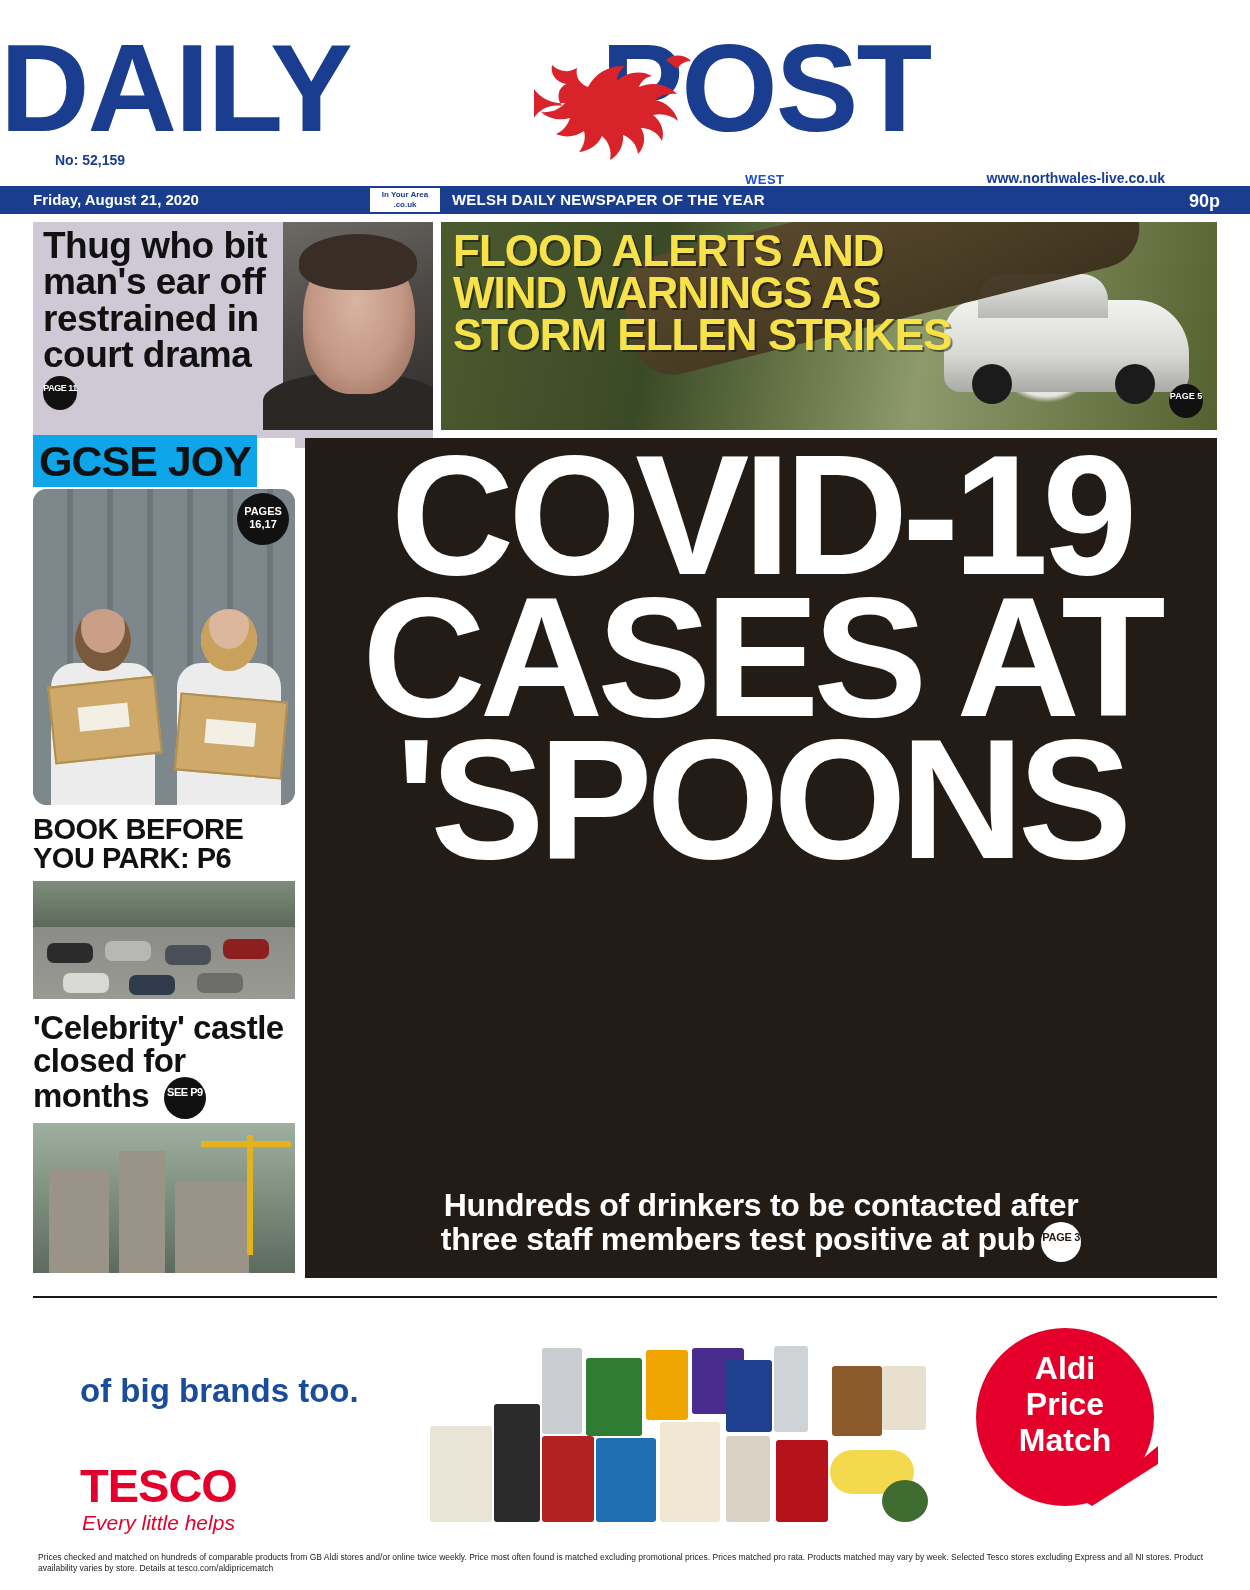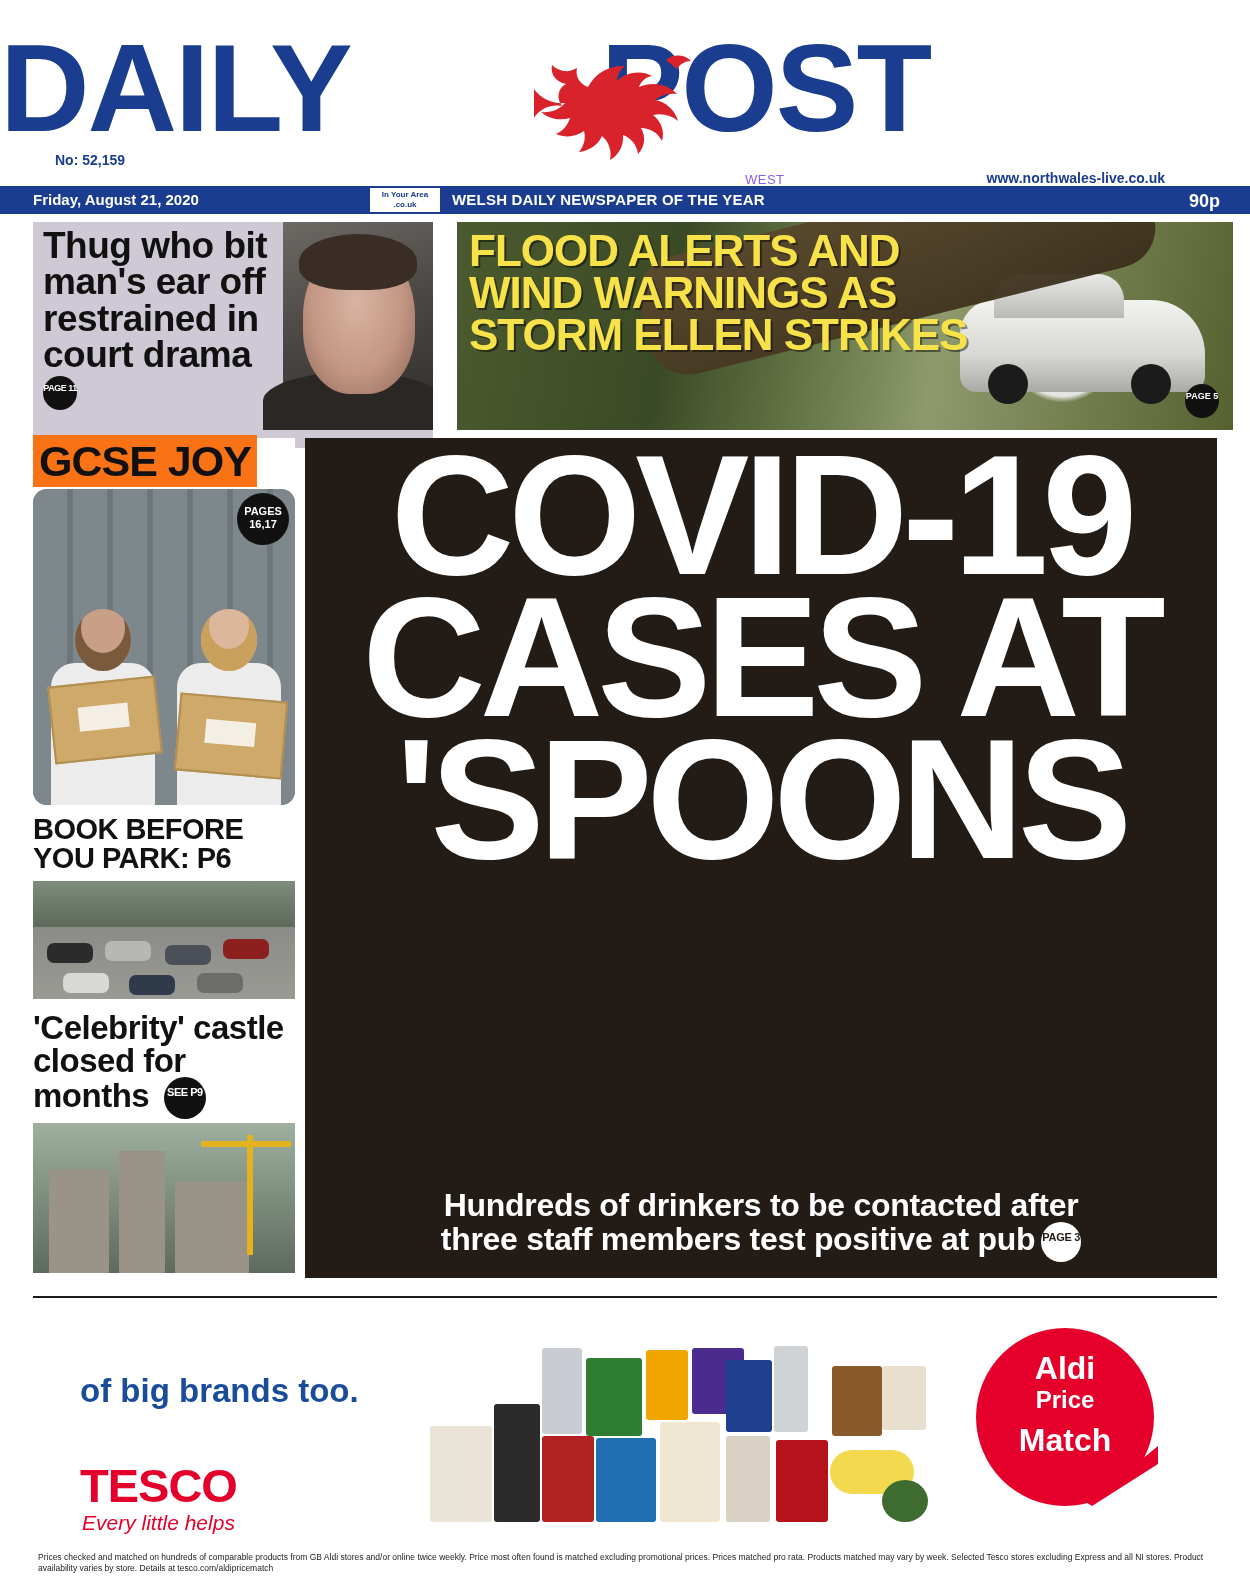--- a/index.html
+++ b/index.html
@@ -15,21 +15,21 @@
   }
   .masthead-title .word{display:inline-block;}
   .masthead-title .gap{display:inline-block;width:250px;}
   .dragon{
     position:absolute;top:22px;left:516px;width:230px;height:145px;
   }
   .issue-no{
     position:absolute;left:55px;top:152px;font-size:14px;font-weight:bold;color:#1a3d8f;
   }
   .west-label{
-    position:absolute;left:745px;top:172px;font-size:13px;font-weight:normal;color:#8b5cf6;letter-spacing:0.5px;
+    position:absolute;left:745px;top:172px;font-size:13px;font-weight:bold;color:#1d4ed8;letter-spacing:0.5px;
   }
   .website{
     position:absolute;right:85px;top:170px;font-size:14px;font-weight:bold;color:#1a3d8f;
   }
 
   
   .bluebar{
     position:absolute;top:186px;left:0;width:1250px;height:28px;background:#1a3d8f;color:#fff;
   }
   .bluebar .date{position:absolute;left:33px;top:5px;font-size:15px;font-weight:bold;}
@@ -67,21 +67,21 @@
     position:absolute;left:10px;top:6px;width:250px;font-weight:bold;font-size:37px;line-height:0.98;
     color:#111;letter-spacing:-0.5px;
   }
   .page-badge{
     display:inline-block;width:34px;height:34px;border-radius:50%;background:#111;color:#fff;
     font-size:9px;font-weight:bold;line-height:10px;text-align:center;padding-top:7px;box-sizing:border-box;
     vertical-align:middle;
   }
 
   .storm-panel{
-    position:absolute;left:424px;top:0;width:776px;height:208px;overflow:hidden;background:#25301f;
+    position:absolute;left:408px;top:0;width:776px;height:208px;overflow:hidden;background:#25301f;
   }
   .storm-img{
     position:absolute;inset:0;
     background:
       radial-gradient(circle at 78% 60%, rgba(235,235,232,0.95) 0 8%, rgba(235,235,232,0) 9%),
       linear-gradient(100deg,#4b5a2e 0%,#3b4a26 28%,#6a7a4a 48%,#8e9a6c 62%,#55612f 100%);
   }
   .storm-car{
     position:absolute;right:28px;top:78px;width:245px;height:92px;border-radius:34px 54px 16px 16px;
     background:linear-gradient(180deg,#f2f2ef 0%,#d7d8d3 60%,#a9aaa5 100%);
@@ -105,21 +105,21 @@
   .storm-badge{position:absolute;right:14px;bottom:12px;}
 
   
   .mainrow{position:relative;margin-top:8px;height:840px;}
   .leftcol{position:absolute;left:0;top:0;width:262px;}
 
   .gcse-head{
     background:#fff;color:#111;font-weight:bold;font-size:43px;line-height:1;padding:2px 0 6px 0;
     letter-spacing:-1px;
   }
-  .gcse-head .hl{background:#f97316;padding:2px 6px;}
+  .gcse-head .hl{background:#0ea5e9;padding:2px 6px;}
   .gcse-photo{
     position:relative;width:262px;height:316px;overflow:hidden;
     background:linear-gradient(170deg,#9aa6ab 0%,#7e8b91 40%,#6a7479 100%);
     border-radius:14px;
   }
   .gcse-bldg{position:absolute;inset:0;background:repeating-linear-gradient(90deg,#7d878c 0 34px,#6c767b 34px 40px);}
   .gcse-person{position:absolute;bottom:0;width:120px;height:200px;}
   .gcse-person .head{position:absolute;left:32px;top:4px;width:56px;height:62px;border-radius:50%;}
   .gcse-person .body{position:absolute;left:8px;top:58px;width:104px;height:142px;border-radius:24px 24px 0 0;background:#ececec;}
   .gcse-person.p1{left:10px;}
@@ -195,21 +195,21 @@
   }
   .ad-products{
     position:absolute;left:430px;top:24px;width:500px;height:210px;
   }
   .prod{position:absolute;border-radius:3px;}
   .aldi-badge{
     position:absolute;right:96px;top:22px;width:178px;height:178px;border-radius:50%;background:#e4002b;
     color:#fff;text-align:center;
   }
   .aldi-badge .l1{position:absolute;left:0;right:0;top:22px;font-size:32px;font-weight:bold;}
-  .aldi-badge .l2{position:absolute;left:0;right:0;top:58px;font-size:24px;font-weight:bold;}
+  .aldi-badge .l2{position:absolute;left:0;right:0;top:58px;font-size:32px;font-weight:bold;}
   .aldi-badge .l3{position:absolute;left:0;right:0;top:94px;font-size:32px;font-weight:bold;}
   .aldi-tick{
     position:absolute;right:88px;top:138px;width:110px;height:62px;
   }
   .ad-small{
     position:absolute;left:38px;right:20px;top:246px;font-size:8.5px;color:#222;line-height:1.25;
   }
 </style>
 </head>
 <body>

